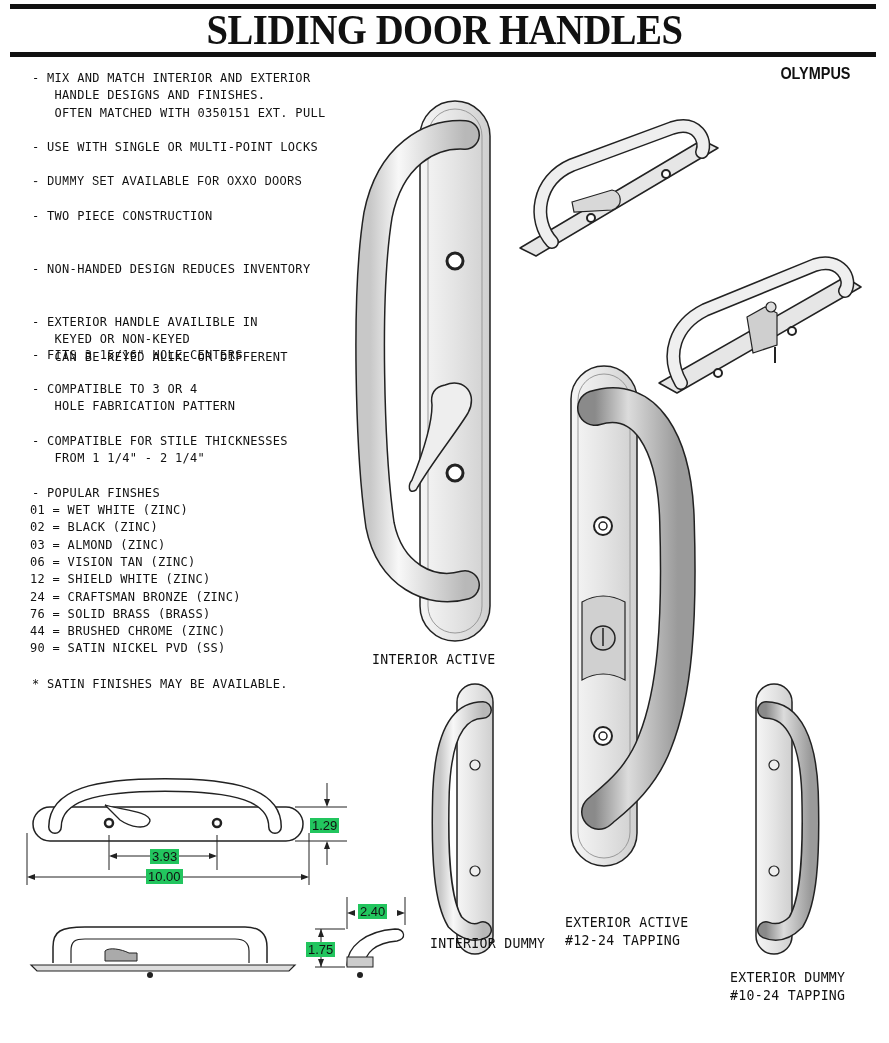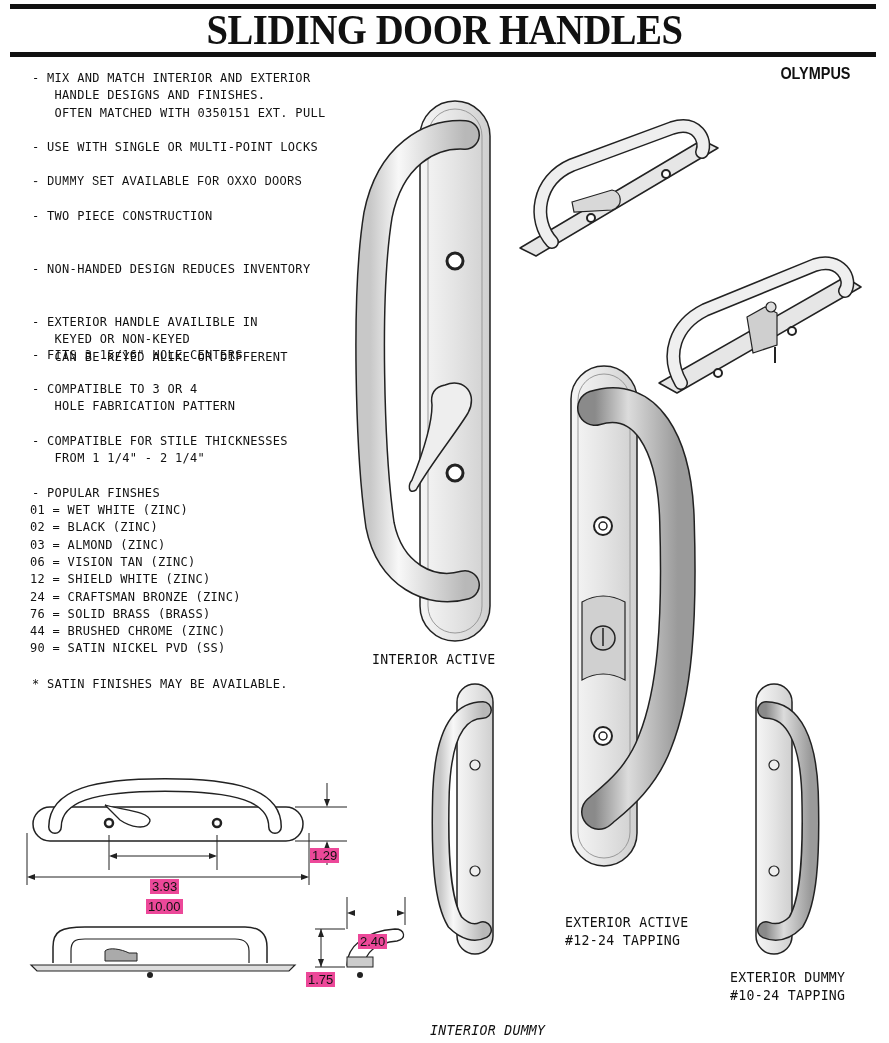--- a/index.html
+++ b/index.html
@@ -2,21 +2,21 @@
 <html><head>
   <meta charset="utf-8">
   <style>
     html, body { margin: 0; padding: 0; background: #ffffff; }
     body { width: 889px; height: 1043px; position: relative; overflow: hidden; font-family: "Liberation Sans", sans-serif; color: #111; }
     .rule { position: absolute; left: 10px; width: 866px; height: 5px; background: #111; }
     .title { position: absolute; left: 0; width: 889px; top: 6px; text-align: center; font-family: "Liberation Serif", serif; font-weight: bold; font-size: 42px; letter-spacing: -0.5px; transform: scaleX(0.92); }
     .brand { position: absolute; right: 38px; top: 64px; font-family: "Liberation Sans", sans-serif; font-weight: bold; font-size: 17px; transform: scaleX(0.85); transform-origin: right; }
     .spec { position: absolute; left: 32px; font-family: "DejaVu Sans Mono", "Liberation Mono", monospace; font-size: 12px; line-height: 17.3px; white-space: pre; letter-spacing: 0.3px; }
     .label { position: absolute; font-family: "DejaVu Sans Mono", "Liberation Mono", monospace; font-size: 13.2px; line-height: 18px; white-space: pre; letter-spacing: 0.3px; }
-    .dim { position: absolute; font-family: "Liberation Sans", sans-serif; font-size: 13px; background: #ec4899; padding: 0 2px; margin-top: 30px; }
+    .dim { position: absolute; font-family: "Liberation Sans", sans-serif; font-size: 13px; background: #22c55e; padding: 0 2px; }
     svg { position: absolute; overflow: visible; }
   </style>
 </head>
 <body>
 
 <div class="rule" style="top:4px;"></div>
 <div class="title">SLIDING DOOR HANDLES</div>
 <div class="rule" style="top:52px;"></div>
 <div class="brand">OLYMPUS</div>
 
@@ -114,21 +114,21 @@
 <div class="label" style="left:565px; top:914px;">EXTERIOR ACTIVE
 #12-24 TAPPING</div>
 
 <svg width="80" height="275" style="left:425px; top:682px;" viewBox="0 0 80 275">
   <rect x="32" y="2" width="36" height="270" rx="18" fill="url(#metalV)" stroke="#222" stroke-width="1.5"></rect>
   <path d="M58,28 C30,28 18,60 16,110 C14,180 18,220 30,240 C40,250 50,252 58,248" fill="none" stroke="#222" stroke-width="18" stroke-linecap="round"></path>
   <path d="M58,28 C30,28 18,60 16,110 C14,180 18,220 30,240 C40,250 50,252 58,248" fill="none" stroke="url(#metalH)" stroke-width="15" stroke-linecap="round"></path>
   <circle cx="50" cy="83" r="5" fill="#eee" stroke="#222" stroke-width="1.2"></circle>
   <circle cx="50" cy="189" r="5" fill="#eee" stroke="#222" stroke-width="1.2"></circle>
 </svg>
-<div class="label" style="left:430px; top:1022px;font-style:italic;">INTERIOR DUMMY</div>
+<div class="label" style="left:430px; top:935px;">INTERIOR DUMMY</div>
 
 <svg width="80" height="275" style="left:752px; top:682px;" viewBox="0 0 80 275">
   <rect x="4" y="2" width="36" height="270" rx="18" fill="url(#metalV)" stroke="#222" stroke-width="1.5"></rect>
   <path d="M14,28 C42,28 56,60 58,110 C60,180 56,220 44,240 C34,250 24,252 14,248" fill="none" stroke="#222" stroke-width="18" stroke-linecap="round"></path>
   <path d="M14,28 C42,28 56,60 58,110 C60,180 56,220 44,240 C34,250 24,252 14,248" fill="none" stroke="url(#darkGrip)" stroke-width="15" stroke-linecap="round"></path>
   <circle cx="22" cy="83" r="5" fill="#eee" stroke="#222" stroke-width="1.2"></circle>
   <circle cx="22" cy="189" r="5" fill="#eee" stroke="#222" stroke-width="1.2"></circle>
 </svg>
 <div class="label" style="left:730px; top:969px;">EXTERIOR DUMMY
 #10-24 TAPPING</div>

